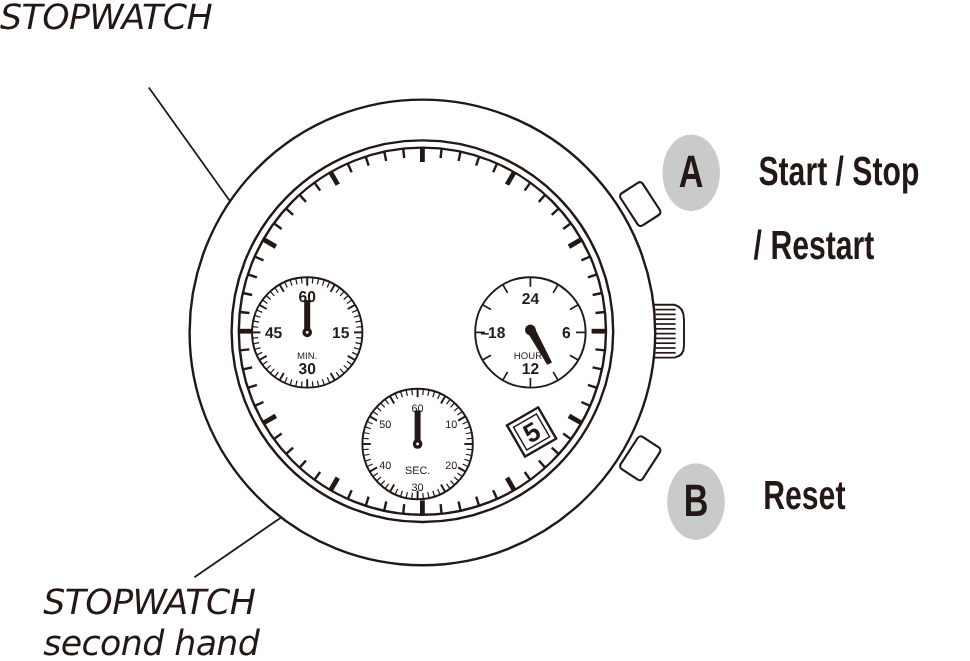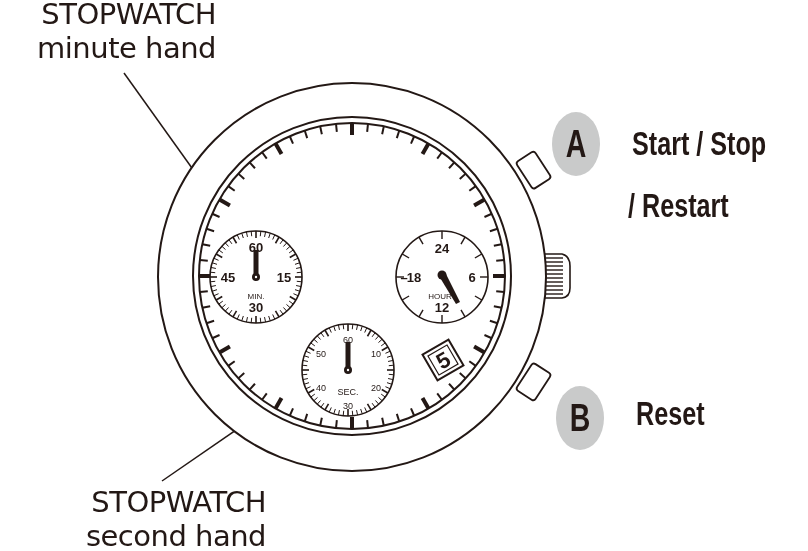--- a/index.html
+++ b/index.html
@@ -1,18 +1,18 @@
 <!DOCTYPE html>
 <html><head>
 <meta charset="utf-8">
 <style>
   html, body { margin: 0; padding: 0; background: #ffffff; }
   body { width: 808px; height: 551px; position: relative; overflow: hidden; font-family: "Liberation Sans", sans-serif; }
   #stage { position: absolute; left: 0; top: 0; width: 808px; height: 551px; }
-  .callout-text { position: absolute; color: #231815; font-family: "DejaVu Sans", sans-serif; font-weight: normal; text-align: right; line-height: 1.0; }
+  .callout-text { position: absolute; color: #231815; font-family: "DejaVu Sans", sans-serif; font-weight: normal; text-align: left; line-height: 1.0; font-style: italic; }
   .label-minute { left: 0; top: 0; width: 216px; font-size: 29px; letter-spacing: -0.5px; }
   .label-minute .l1 { display: block; height: 34px; }
   .label-second { left: 36px; top: 488px; width: 230px; font-size: 29px; letter-spacing: -0.5px; }
   .label-second .l1 { display: block; height: 34px; }
   .badge { position: absolute; width: 64px; height: 64px; border-radius: 50%; background: #c9caca; color: #231815; font-family: "Liberation Sans", sans-serif; font-weight: bold; font-size: 38px; line-height: 64px; text-align: center; transform: scaleX(0.75); }
   .badge-a { left: 544px; top: 112px; }
   .badge-b { left: 548px; top: 386px; }
   .action { position: absolute; color: #231815; font-family: "Liberation Sans", sans-serif; font-weight: bold; font-size: 34px; transform-origin: left top; transform: scaleX(0.74); white-space: nowrap; }
   .action-a1 { left: 632px; top: 124px; }
   .action-a2 { left: 628px; top: 186px; }
@@ -293,21 +293,20 @@
 
   <g transform="translate(443,360) rotate(-30)">
     <rect x="-15" y="-15" width="30" height="30" fill="#fff" stroke="#231815" stroke-width="2"></rect>
     <rect x="-11" y="-11" width="22" height="22" fill="#fff" stroke="#231815" stroke-width="1.2"></rect>
     <text x="0" y="8" font-size="22" font-weight="bold" text-anchor="middle" fill="#231815" font-family="Liberation Sans, sans-serif">5</text>
   </g>
 </svg>
 
 <div class="callout-text label-minute">
   <span class="l1">STOPWATCH</span>
-  <span class="l2">minute hand</span>
 </div>
 <div class="callout-text label-second">
   <span class="l1">STOPWATCH</span>
   <span class="l2">second hand</span>
 </div>
 
 <div class="badge badge-a">A</div>
 <div class="action action-a1">Start / Stop</div>
 <div class="action action-a2">/ Restart</div>
 <div class="badge badge-b">B</div>

